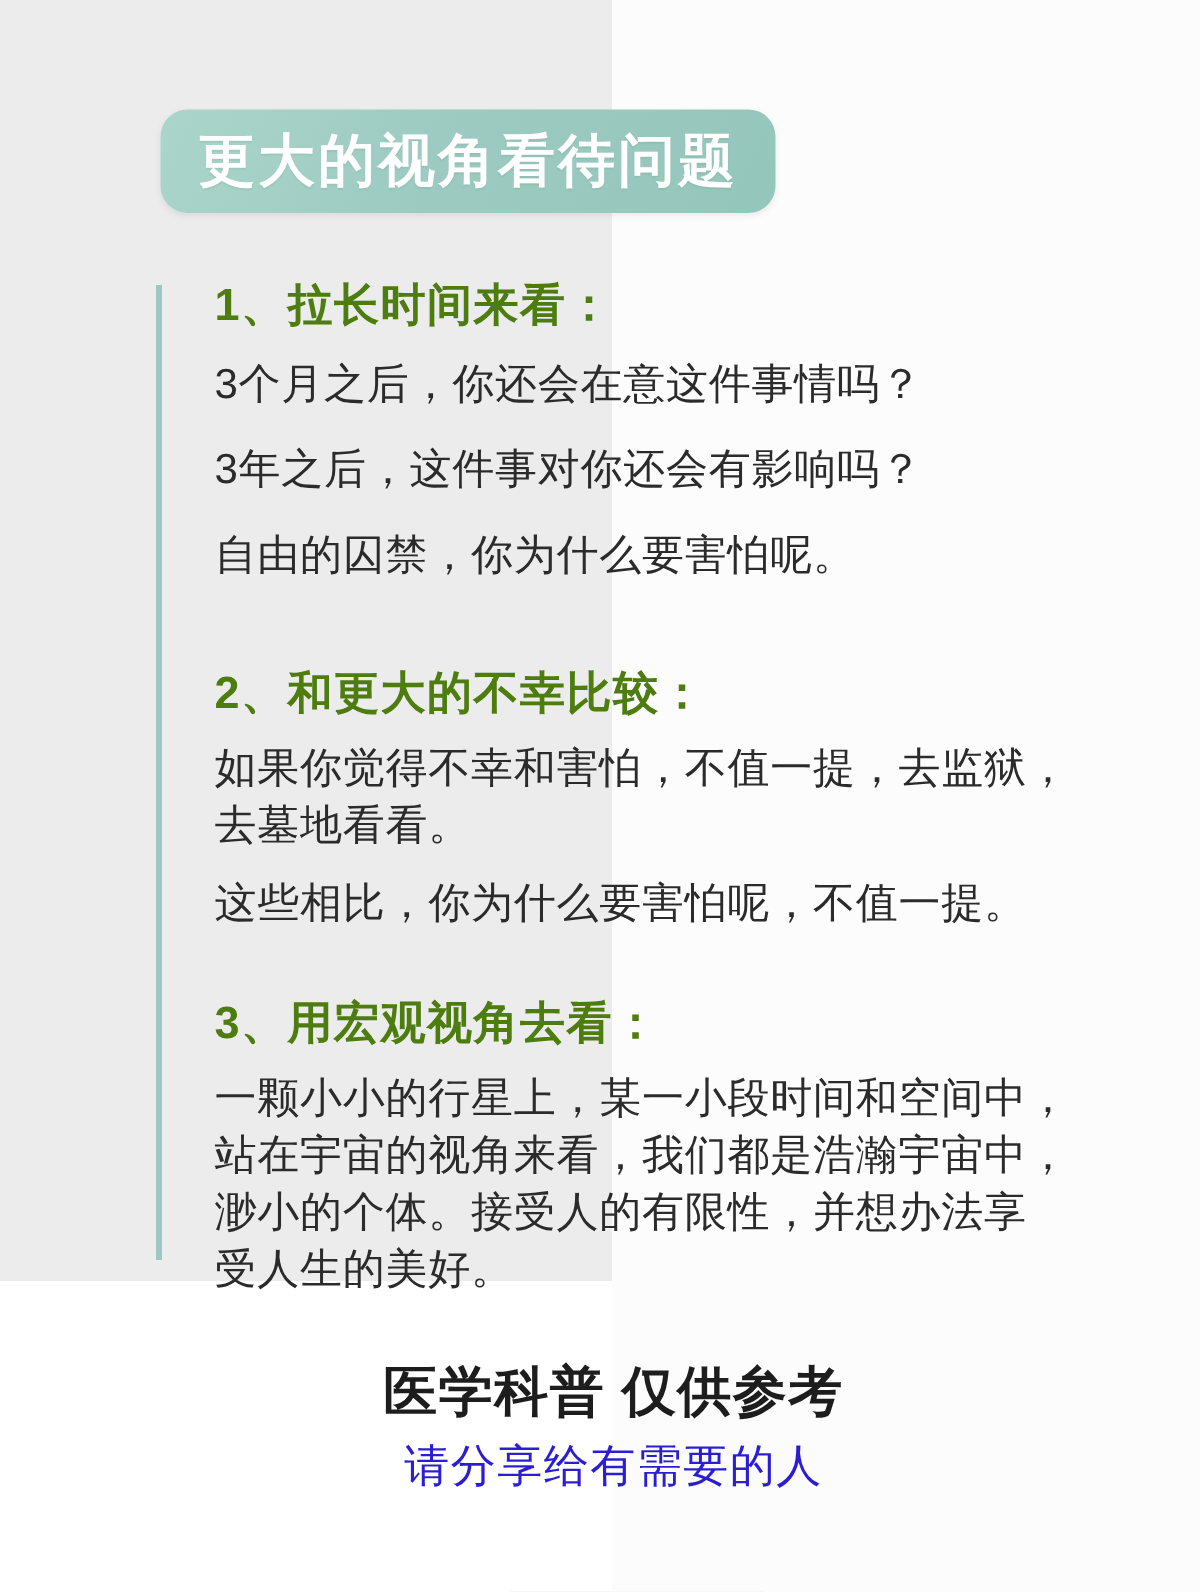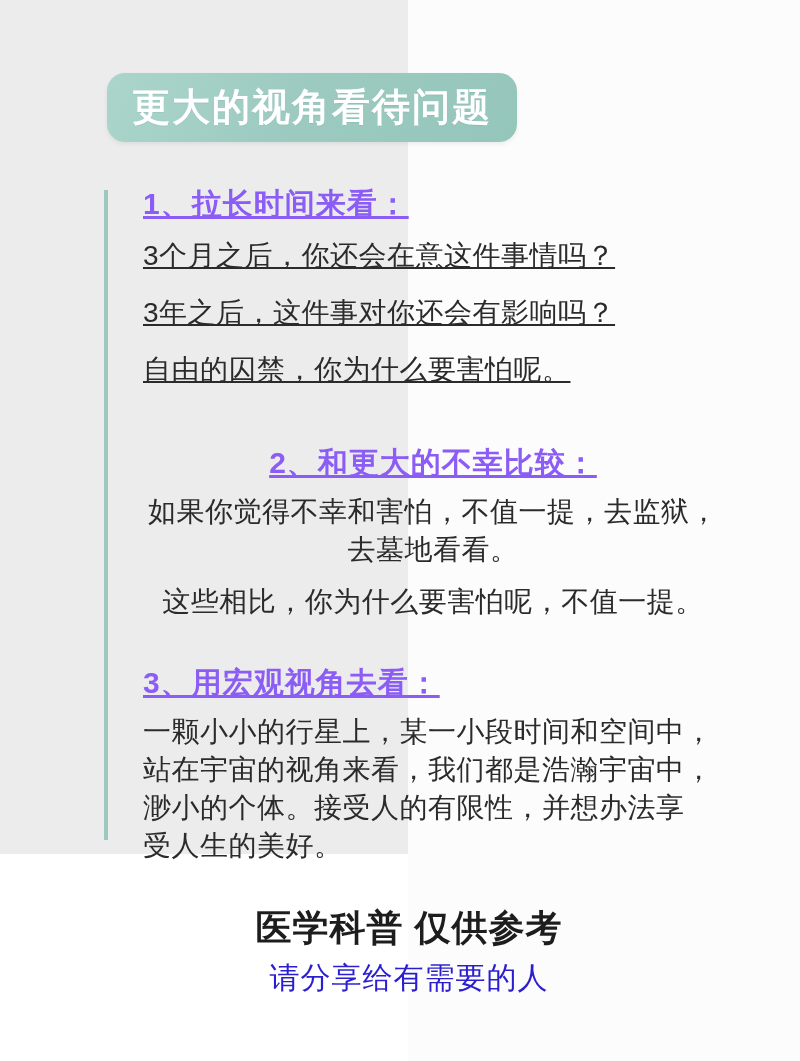--- a/index.html
+++ b/index.html
@@ -29,32 +29,32 @@
   }
   .accent-line{
     position:absolute;left:104px;top:190px;width:4px;height:650px;
     background:#9cc8bf;
   }
   .content{
     position:absolute;left:143px;top:186px;width:580px;
   }
   .section{margin:0;}
   .section .heading{
-    color:#8b5cf6;font-size:30px;font-weight:700;letter-spacing:1px;
-    line-height:36px;margin:0 0 12px 0;text-decoration:underline;
+    color:#4d7c0f;font-size:30px;font-weight:700;letter-spacing:1px;
+    line-height:36px;margin:0 0 12px 0;
   }
   .section .para{margin:0 0 14px 0;}
   .section .para:last-child{margin-bottom:0;}
   .section .line{
     color:#2b2b2b;font-size:28px;font-weight:400;letter-spacing:0.5px;
     line-height:38px;white-space:nowrap;
   }
-  .section[data-idx="0"] .line{line-height:43px;text-decoration:underline;}
+  .section[data-idx="0"] .line{line-height:43px;}
   .section-gap-a{margin-bottom:54px;}
-  .section-gap-b{margin-bottom:44px;text-align:center;}
+  .section-gap-b{margin-bottom:44px;}
   .footer-disclaimer{
     position:absolute;left:0;top:906px;width:800px;
     text-align:center;color:#1d1d1d;font-size:36px;font-weight:600;
     letter-spacing:1px;line-height:44px;
     transform:translateX(9px);
   }
   .footer-share{
     position:absolute;left:0;top:958px;width:800px;
     text-align:center;color:#2b1ed2;font-size:30px;font-weight:500;
     letter-spacing:1px;line-height:40px;

